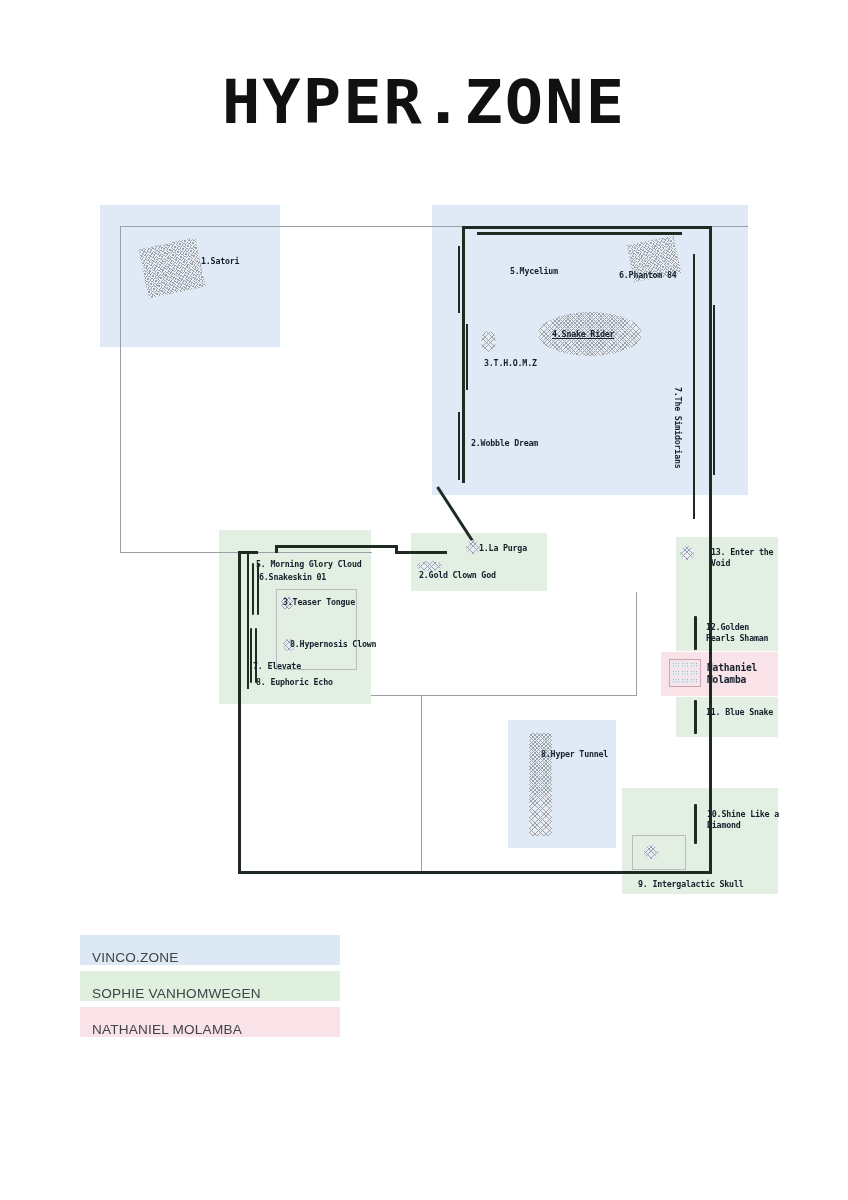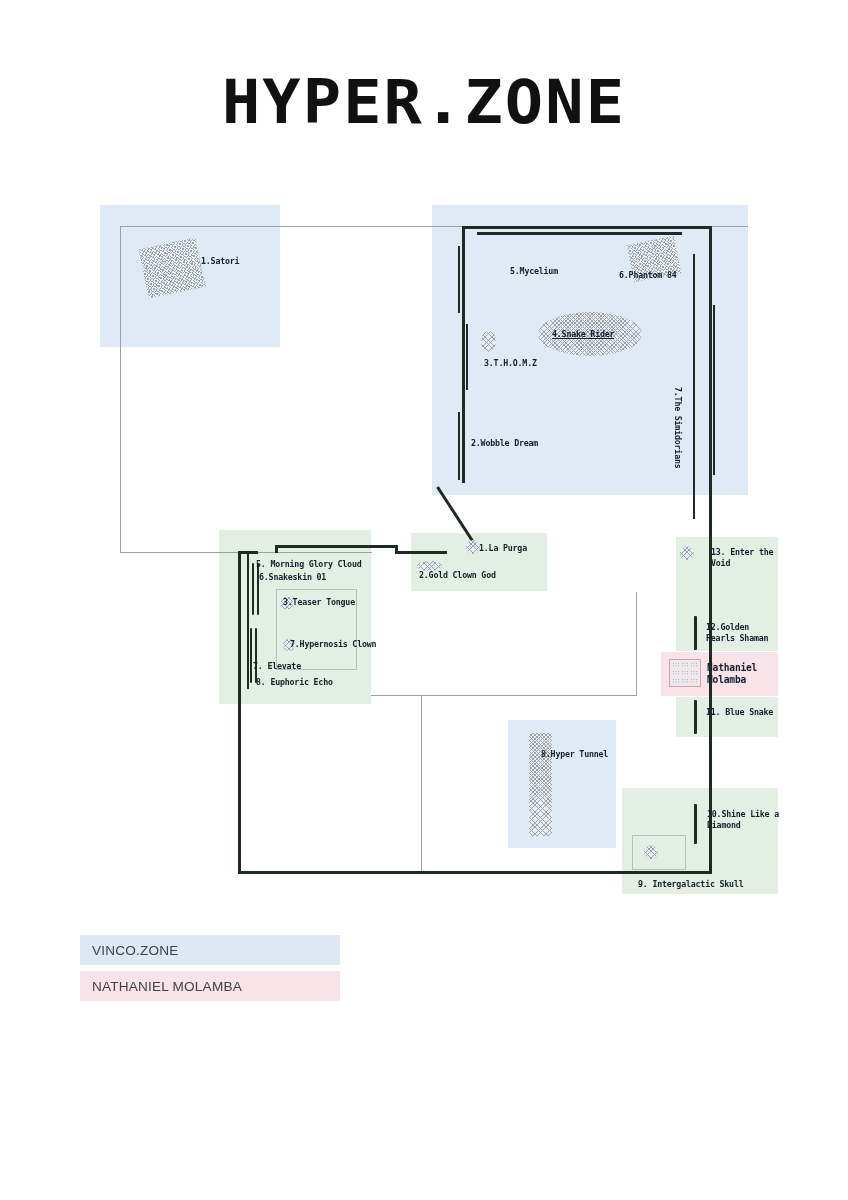--- a/index.html
+++ b/index.html
@@ -50,21 +50,21 @@
   }
   .lbl.wrap{white-space:normal; width:74px;}
   .lbl.vert{
     transform-origin:0 0; transform:rotate(90deg);
   }
   .lbl.pink{font-size:9.6px;}
 
   
   #legend{position:absolute; left:80px; top:935px; width:260px;}
   .leg-row{
-    height:30px; margin-bottom:6px; display:flex; align-items:center;
+    height:30px; margin-bottom:6px; display:flex; align-items:flex-end;
     padding-left:12px; box-sizing:border-box;
     font-family:"Liberation Sans", sans-serif;
     font-size:13.6px; color:#3f4449; letter-spacing:.2px;
   }
 </style>
 </head>
 <body>
 
 <div id="title">HYPER.ZONE</div>
 
@@ -165,37 +165,40 @@
   <div class="lbl" style="left:510px; top:238px;margin-top:28px;">5.Mycelium</div>
   <div class="lbl" style="left:619px; top:270px;">6.Phantom 84</div>
   <div class="lbl" style="left:552px; top:329px;text-decoration:underline;">4.Snake Rider</div>
   <div class="lbl" style="left:484px; top:358px;">3.T.H.O.M.Z</div>
   <div class="lbl" style="left:471px; top:391px;margin-top:47px;">2.Wobble Dream</div>
   <div class="lbl vert" style="left:683px; top:387px;">7.The Simidorians</div>
 
   <div class="lbl" style="left:256px; top:559px;">5. Morning Glory Cloud</div>
   <div class="lbl" style="left:259px; top:572px;">6.Snakeskin 01</div>
   <div class="lbl" style="left:283px; top:597px;">3.Teaser Tongue</div>
-  <div class="lbl" style="left:290px; top:639px;">7.Hypernosis Clown</div>
+  <div class="lbl" style="left:290px; top:639px;">8.Hypernosis Clown</div>
   <div class="lbl" style="left:253px; top:661px;">7. Elevate</div>
   <div class="lbl" style="left:256px; top:677px;">8. Euphoric Echo</div>
 
   <div class="lbl" style="left:479px; top:543px;">1.La Purga</div>
   <div class="lbl" style="left:419px; top:570px;">2.Gold Clown God</div>
 
   <div class="lbl wrap" style="left:711px; top:547px;">13. Enter the Void</div>
   <div class="lbl wrap" style="left:706px; top:622px;">12.Golden Pearls Shaman</div>
   <div class="lbl wrap pink" style="left:707px; top:662px; width:66px;">Nathaniel Molamba</div>
   <div class="lbl" style="left:706px; top:707px;">11. Blue Snake</div>
   <div class="lbl wrap" style="left:707px; top:809px;">10.Shine Like a Diamond</div>
   <div class="lbl" style="left:638px; top:879px;">9. Intergalactic Skull</div>
 
   <div class="lbl" style="left:541px; top:749px;text-align:right;">8.Hyper Tunnel</div>
 </div>
 
 <div id="legend">
   <div class="leg-row" style="background:#dce8f4;">
     <span>VINCO.ZONE</span>
   </div>
+  <div class="leg-row" style="background:#dff0df;">
+    <span>SOPHIE VANHOMWEGEN</span>
+  </div>
   <div class="leg-row" style="background:#fae2e9;">
     <span>NATHANIEL MOLAMBA</span>
   </div>
 </div>
 
 </body></html>

